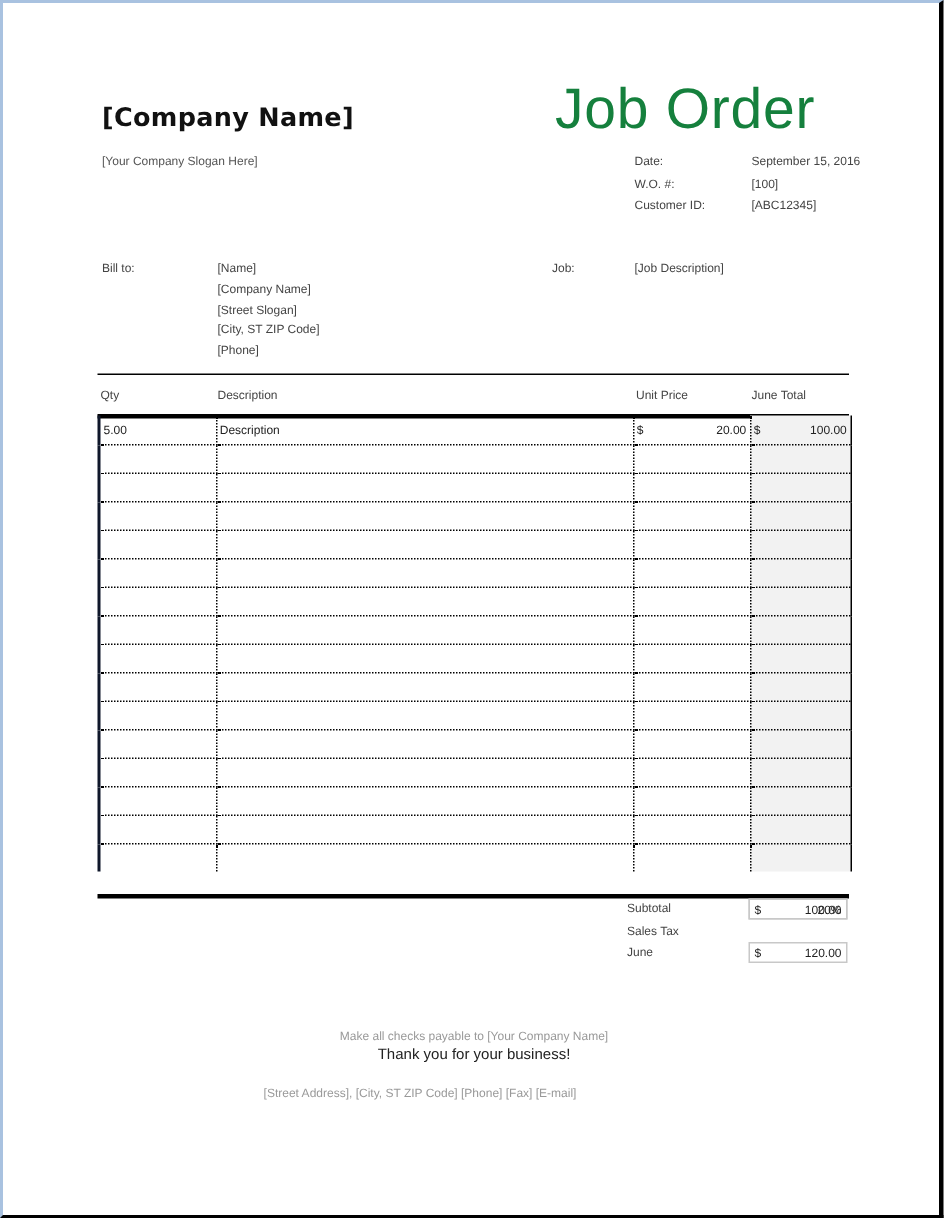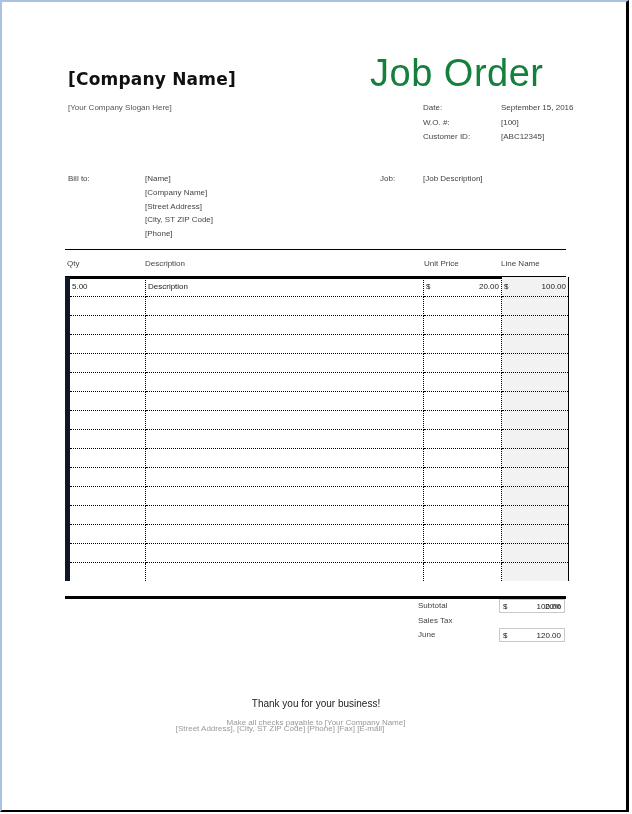--- a/index.html
+++ b/index.html
@@ -28,35 +28,35 @@
   table.items {
     position:absolute; left:65px; top:277px; width:501px;
     border-collapse:collapse; table-layout:fixed;
   }
   table.items td {
     height:19px; padding:0 2px; font-size:8px; color:#222;
     border-bottom:1px dotted #000;
     border-right:1px dotted #000;
     vertical-align:middle; box-sizing:border-box;
   }
-  table.items tr td:first-child { border-left:5px solid #0f172a; }
+  table.items tr td:first-child { border-left:2px solid #0f172a; }
   table.items tr td:last-child { border-right:1px solid #000; background:#f2f2f2; }
   table.items tr:last-child td { border-bottom:none; }
   .tbl-top { position:absolute; left:65px; top:276px; width:501px; height:3px; background:#000; }
   .tbl-bot { position:absolute; left:65px; top:596px; width:501px; height:3px; background:#000; }
   .cur { float:left; }
   .num { float:right; }
 
   .tot-label { font-size:8px; color:#444; text-align:left; width:80px; left:418px; }
   .tot-box {
     position:absolute; left:499px; width:66px; height:14px;
     border:1px solid #c8c8c8; box-sizing:border-box; font-size:8px; color:#222;
     padding:0 3px; line-height:13px;
   }
-  .footer1 { left:0; width:632px; text-align:center; top:686px; font-size:8px; color:#999;margin-top:32px; }
+  .footer1 { left:0; width:632px; text-align:center; top:686px; font-size:8px; color:#999; }
   .footer2 { left:0; width:632px; text-align:center; top:698px; font-size:10px; color:#222; }
   .footer3 { left:0; width:560px; text-align:center; top:724px; font-size:8px; color:#999; }
 </style>
 </head>
 <body>
 
 <div class="frame"></div>
 
 <div class="abs company">[Company Name]</div>
 <div class="abs slogan">[Your Company Slogan Here]</div>
@@ -65,32 +65,32 @@
 <div class="abs small meta-label" style="top:103px">Date:</div>
 <div class="abs small meta-val" style="top:103px">September 15, 2016</div>
 <div class="abs small meta-label" style="top:118px">W.O. #:</div>
 <div class="abs small meta-val" style="top:118px">[100]</div>
 <div class="abs small meta-label" style="top:132px">Customer ID:</div>
 <div class="abs small meta-val" style="top:132px">[ABC12345]</div>
 
 <div class="abs small" style="left:68px; top:174px">Bill to:</div>
 <div class="abs small" style="left:145px; top:174px">[Name]</div>
 <div class="abs small" style="left:145px; top:188px">[Company Name]</div>
-<div class="abs small" style="left:145px; top:202px">[Street Address]</div>
+<div class="abs small" style="left:145px; top:202px">[Street Slogan]</div>
 <div class="abs small" style="left:145px; top:215px">[City, ST  ZIP Code]</div>
 <div class="abs small" style="left:145px; top:229px">[Phone]</div>
 
-<div class="abs small" style="left:380px; top:174px">Job:</div>
+<div class="abs small" style="left:368px; top:174px">Job:</div>
 <div class="abs small" style="left:423px; top:174px">[Job Description]</div>
 
 <div class="hdr-line"></div>
 <div class="abs colhead" style="left:67px">Qty</div>
 <div class="abs colhead" style="left:145px">Description</div>
 <div class="abs colhead" style="left:424px">Unit Price</div>
-<div class="abs colhead" style="left:501px">Line Name</div>
+<div class="abs colhead" style="left:501px">June Total</div>
 
 <div class="tbl-top"></div>
 <table class="items">
   <colgroup>
     <col style="width:78px">
       <col style="width:278px">
       <col style="width:78px">
       <col style="width:67px">
   </colgroup>
   <tbody id="item-body">

